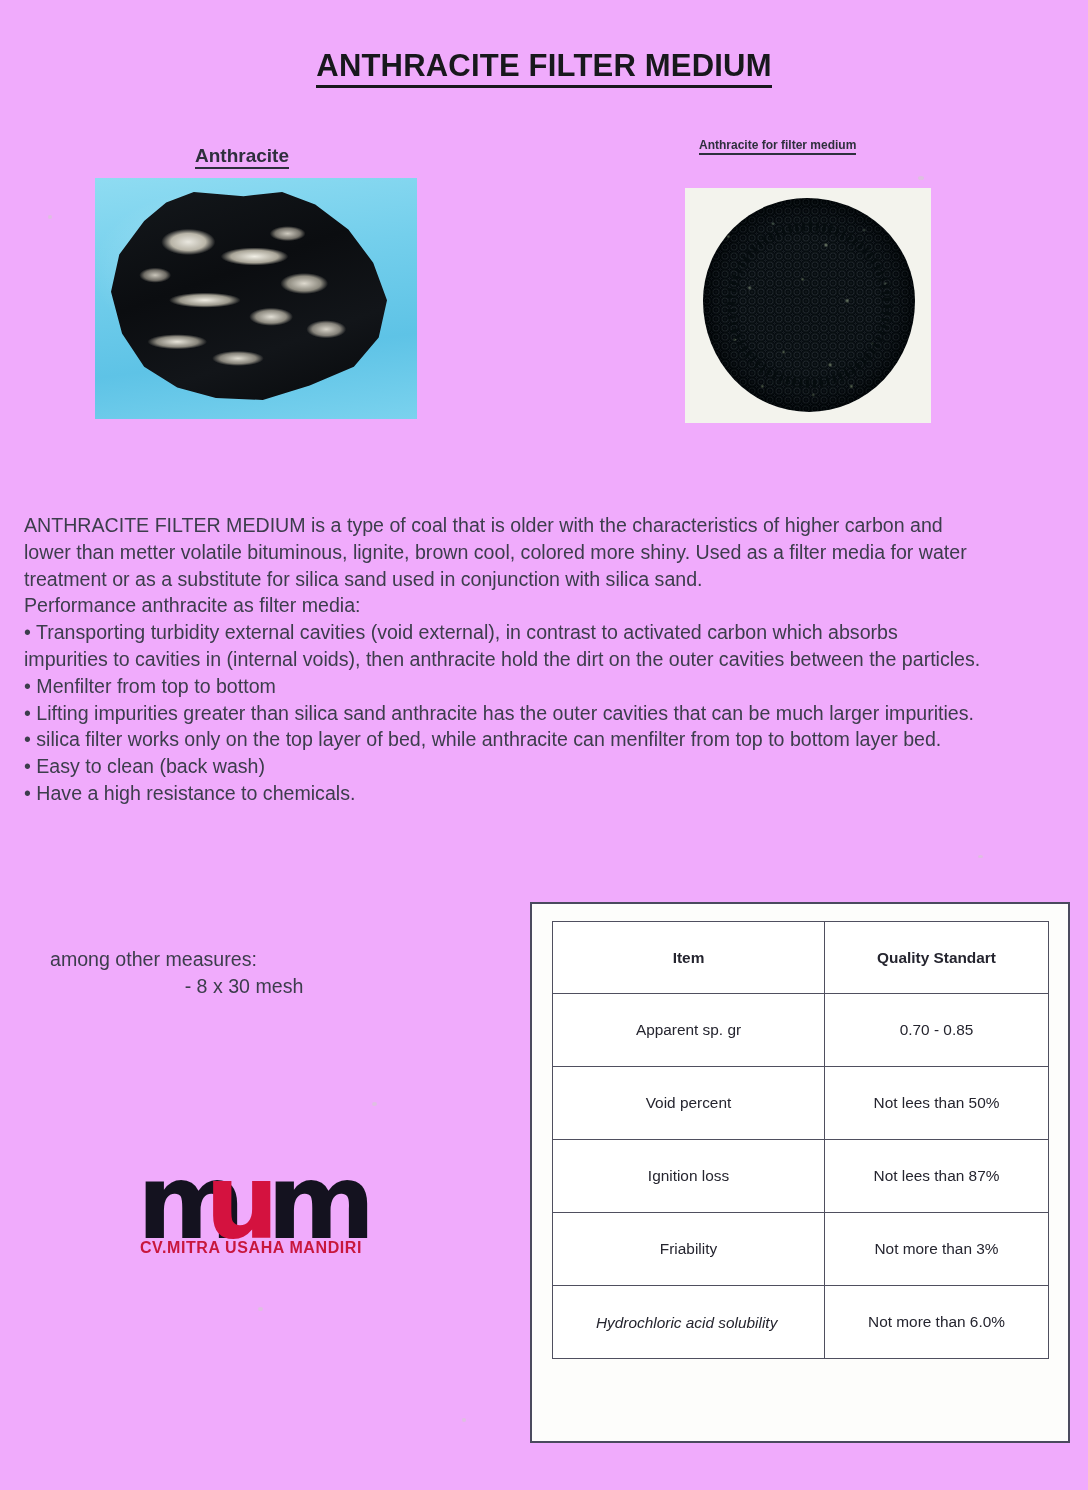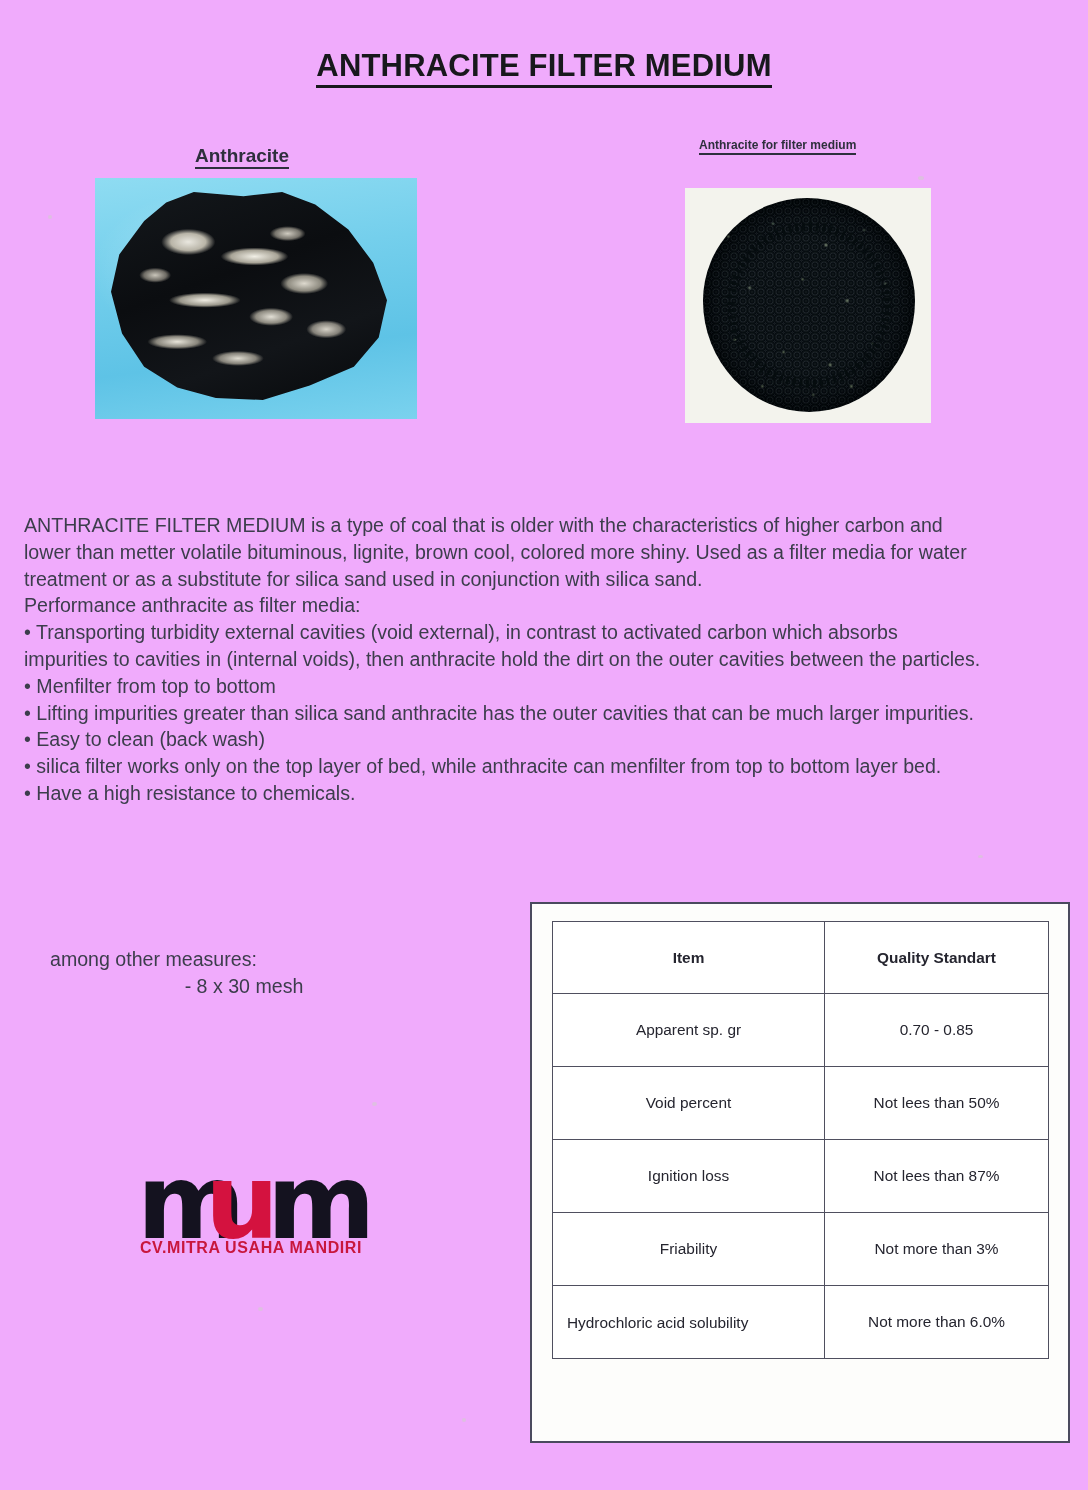--- a/index.html
+++ b/index.html
@@ -247,21 +247,22 @@
     text-align: center;
   }
   #spec-table td {
     height: 73px;
     text-align: center;
     font-weight: normal;
   }
   #spec-table td.item-left {
     text-align: left;
     line-height: 19px;
-    padding-left: 14px;
+    padding-left: 43px;
+    font-style: italic;
   }
   #spec-table col.c-item  { width: 272px; }
   #spec-table col.c-value { width: 224px; }
 
   
   .speck {
     position: absolute;
     background: #cfd0cb;
     border-radius: 50%;
     opacity: 0.55;
@@ -291,22 +292,22 @@
   <div id="photo-granules">
     <div class="pile"></div>
   </div>
 
   <div id="body-copy">
     <p>ANTHRACITE FILTER MEDIUM is a type of coal that is older with the characteristics of higher carbon and lower than metter volatile bituminous, lignite, brown cool, colored more shiny. Used as a filter media for water treatment or as a substitute for silica sand used in conjunction with silica sand.</p>
     <p>Performance anthracite as filter media:</p>
     <p>• Transporting turbidity external cavities (void external), in contrast to activated carbon which absorbs impurities to cavities in (internal voids), then anthracite hold the dirt on the outer cavities between the particles.</p>
     <p>• Menfilter from top to bottom</p>
     <p>• Lifting impurities greater than silica sand anthracite has the outer cavities that can be much larger impurities.</p>
+    <p>• silica filter works only on the top layer of bed, while anthracite can menfilter from top to bottom layer bed.</p>
     <p>• Easy to clean (back wash)</p>
-    <p>• silica filter works only on the top layer of bed, while anthracite can menfilter from top to bottom layer bed.</p>
     <p>• Have a high resistance to chemicals.</p>
   </div>
 
   <div id="sizes-block">
     <div class="indent">among other measures:</div>
     <div class="sizes">- 8 x 30 mesh</div>
   </div>
 
   <div id="logo">
     <div class="wordmark">

